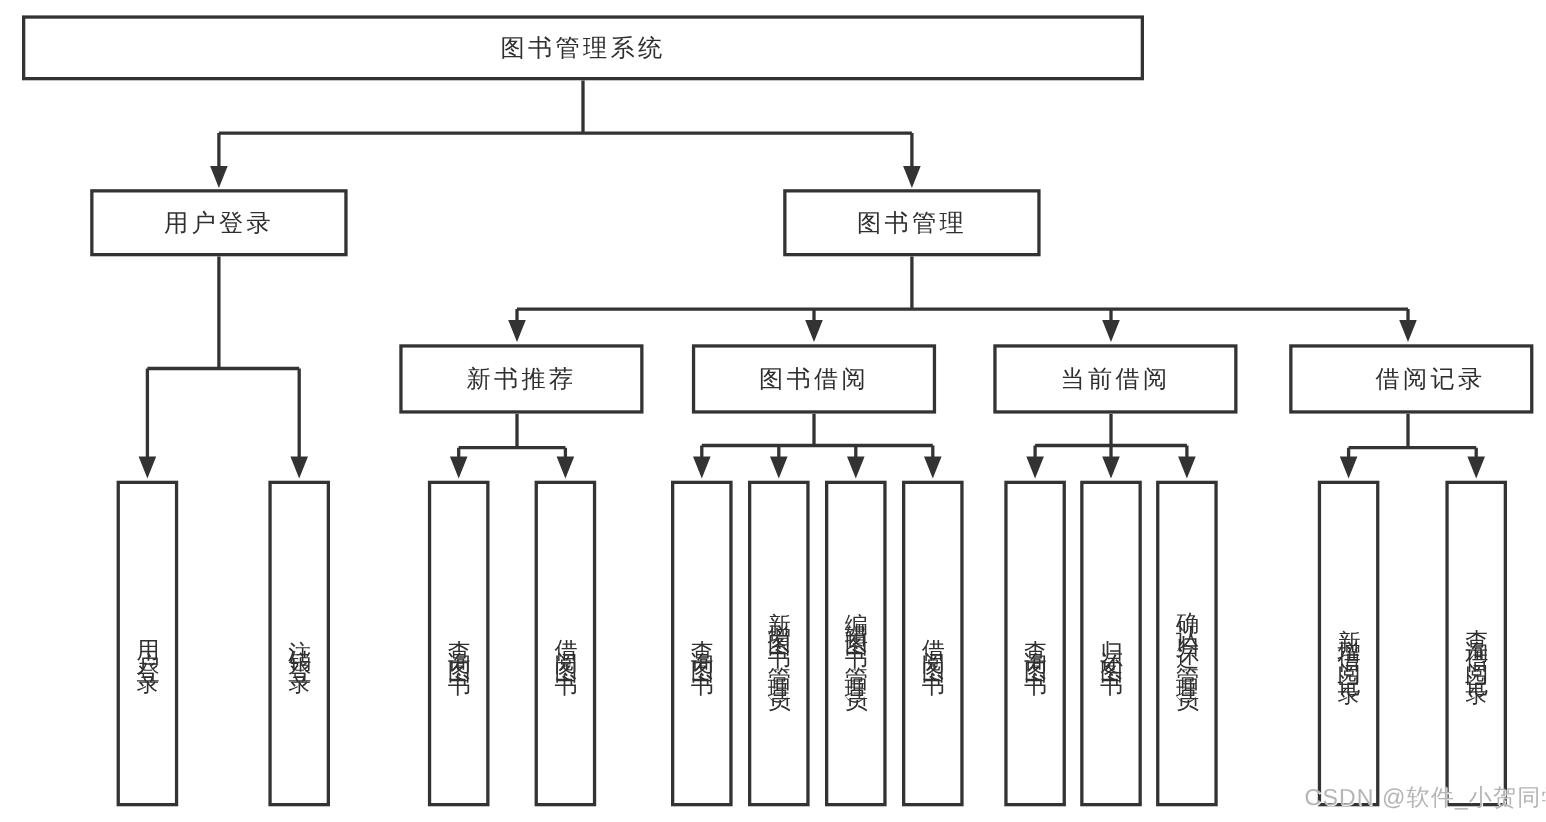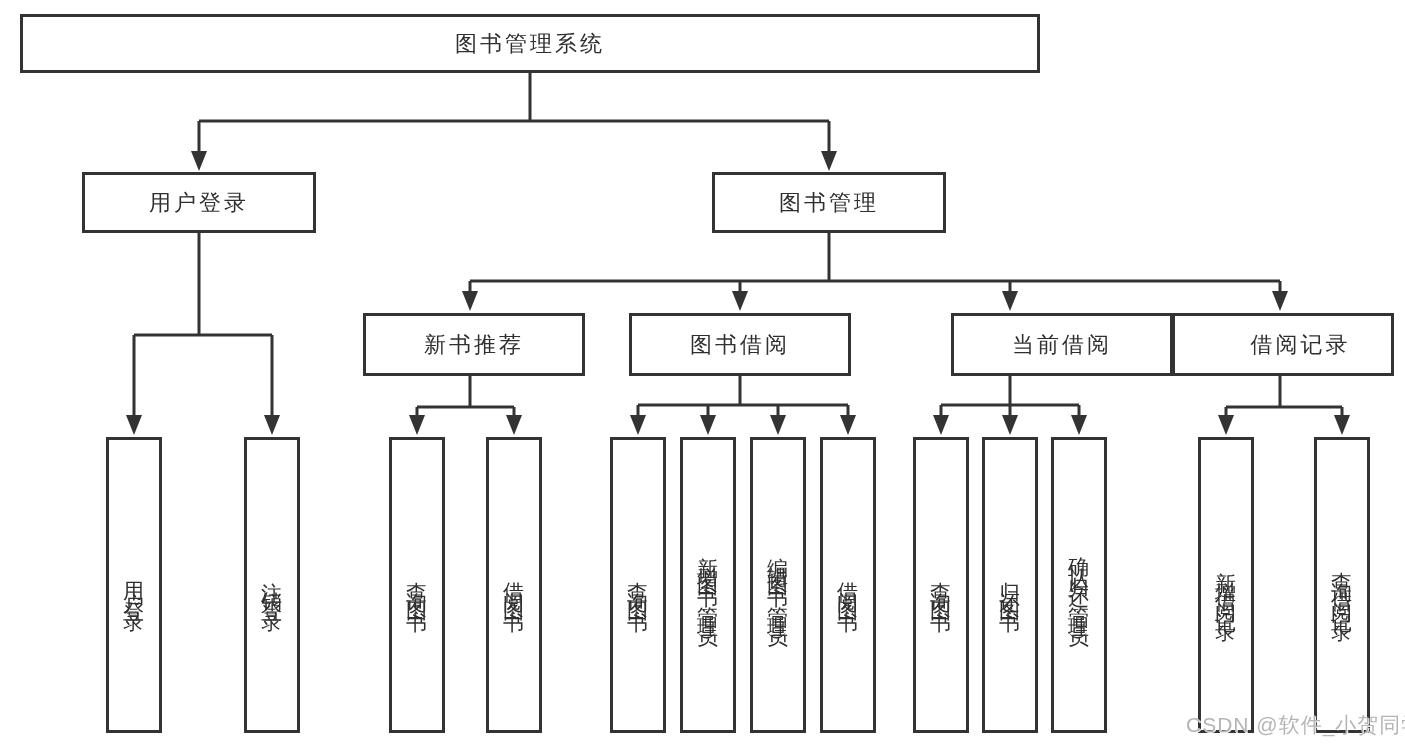--- a/index.html
+++ b/index.html
@@ -41,21 +41,21 @@
   }
   
   .n-root   { left: 20px;   top: 14px;  width: 1020px; height: 59px; }
   
   .n-login  { left: 82px;   top: 172px; width: 234px;  height: 61px; }
   .n-mgmt   { left: 712px;  top: 172px; width: 234px;  height: 61px; }
   
   .lvl3     { top: 313px; width: 222px; height: 63px; }
   .n-rec    { left: 363px;  }
   .n-borrow { left: 613px; margin-left: 16px;  }
-  .n-cur    { left: 951px;  }
+  .n-cur    { left: 903px;  }
   .n-hist   { left: 1172px; padding-left: 35px; }
   
   .leaf     { top: 437px; width: 56px; height: 296px; }
   .lf-1  { left: 106px;  }
   .lf-2  { left: 244px;  }
   .lf-3  { left: 389px;  }
   .lf-4  { left: 486px;  }
   .lf-5  { left: 610px;  }
   .lf-6  { left: 680px;  }
   .lf-7  { left: 750px;  }

